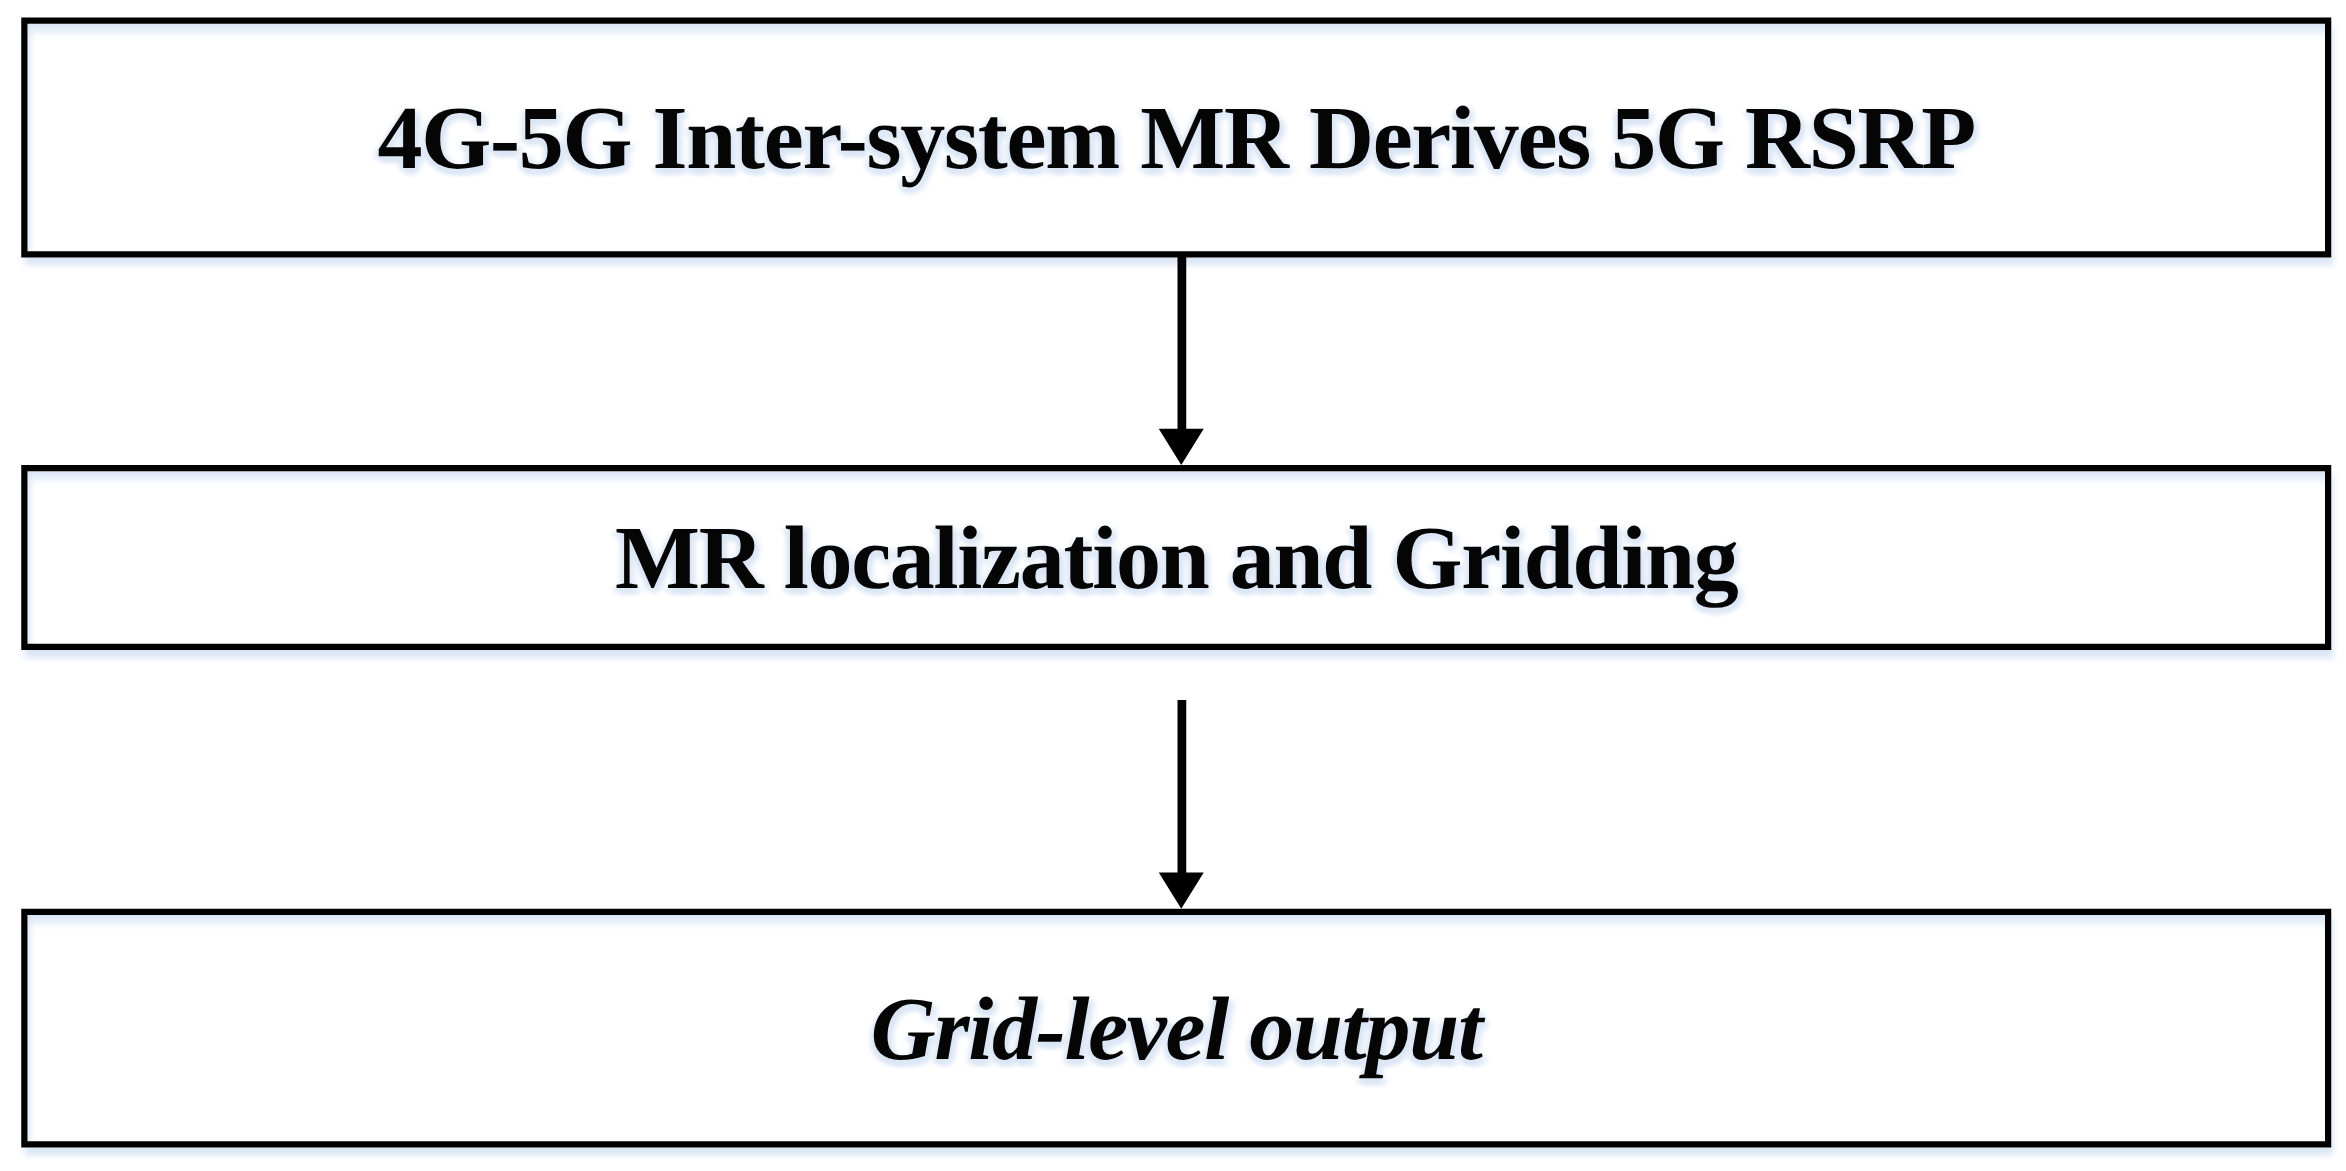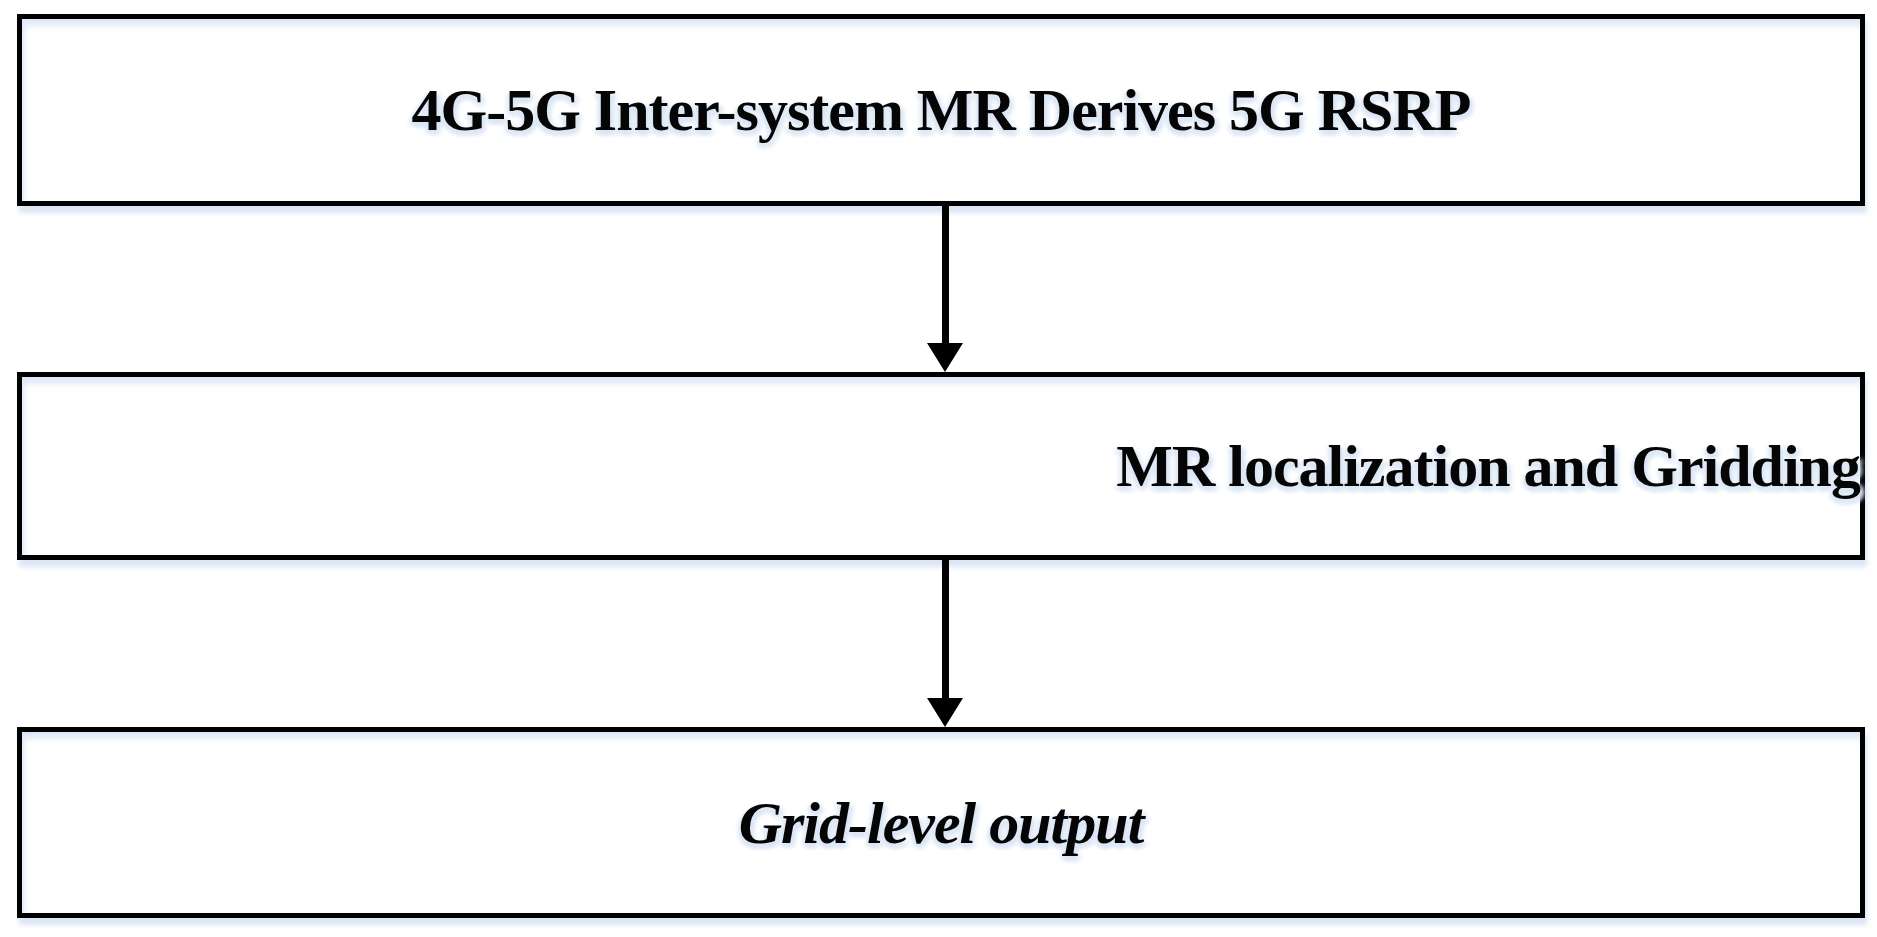--- a/index.html
+++ b/index.html
@@ -25,24 +25,24 @@
     display: flex;
     align-items: center;
     justify-content: center;
     
     box-shadow:
       2px 7px 5px var(--glow, #dbe6f5),
       inset 0 10px 7px -4px var(--glow, #dbe6f5),
       inset 6px 0 6px -4px var(--glow, #dbe6f5);
   }
   .node-1 { top: 14px;  height: 192px; }
-  .node-2 { top: 372px; height: 188px; justify-content: flex-end; }
+  .node-2 { top: 372px; height: 148px; }
   .node-3 { top: 727px; height: 191px; font-style: italic; }
   .node-label {
-    font-size: 60px;
+    font-size: 72px;
     font-weight: bold;
     color: var(--text, #000000);
     line-height: 1;
     white-space: nowrap;
     letter-spacing: -1px;
     text-shadow:
       1px 5px 4px var(--glow, #dbe6f5),
       -3px 3px 4px var(--glow, #dbe6f5),
       4px 3px 5px var(--glow, #dbe6f5);
   }

